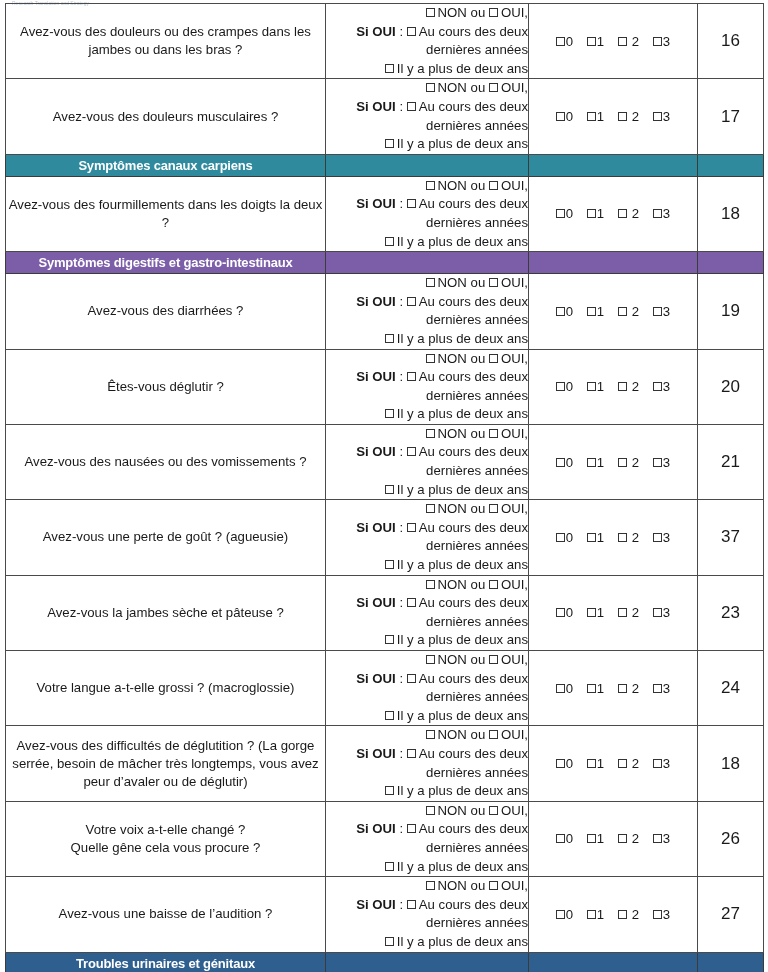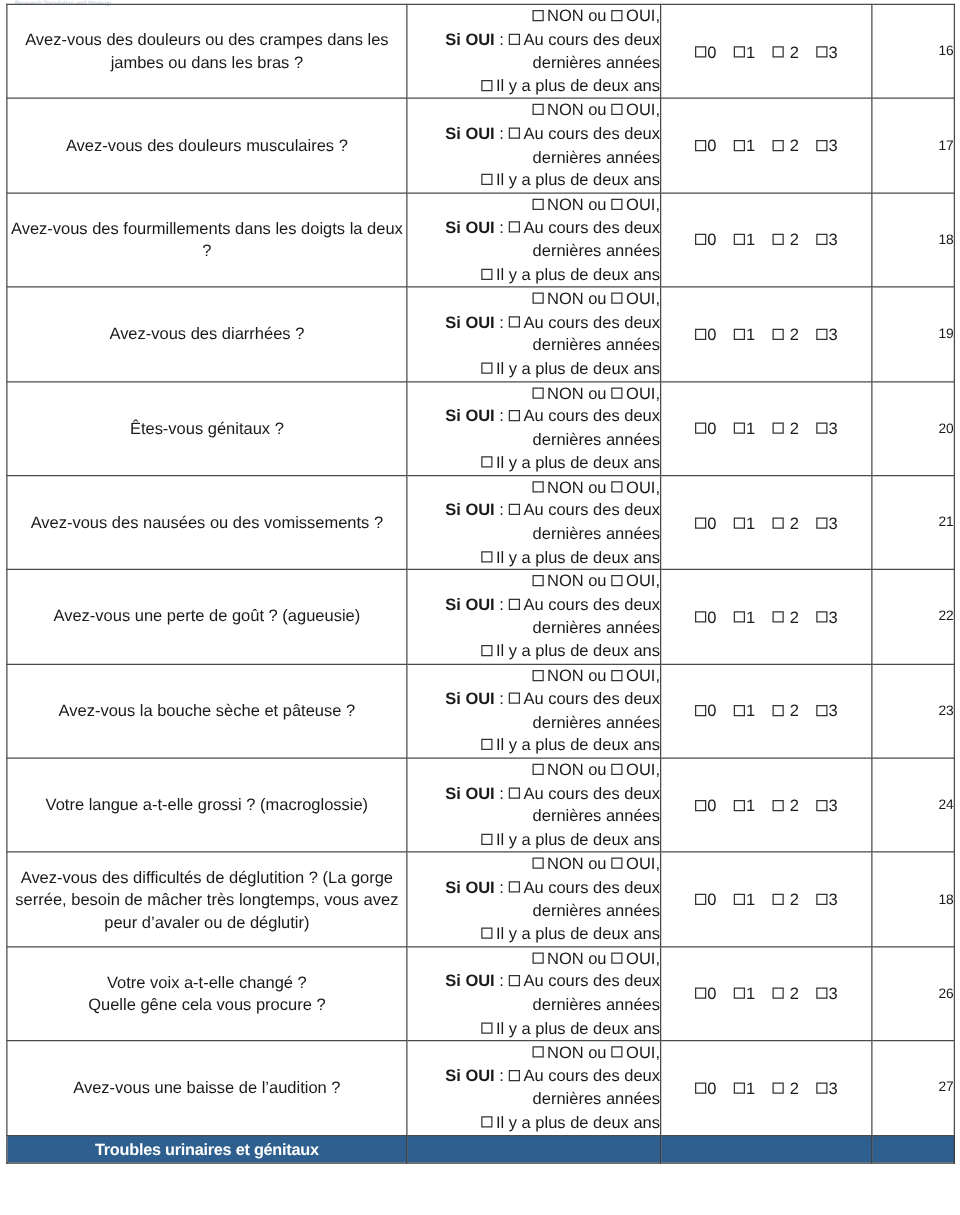--- a/index.html
+++ b/index.html
@@ -63,22 +63,22 @@
       margin-left: 27px;
     }
     .scale .opt {
       display: inline-block;
       margin: 0 5px;
       cursor: pointer;
     }
     .scale .opt .box { margin-right: 1px; }
     .scale .opt.sp .box { margin-right: 5px; }
     .num {
-      text-align: right;
-      font-size: 11px;
+      text-align: center;
+      font-size: 17px;
     }
     .section-row td {
       border-color: #3b3b3b;
     }
     .section-title {
       color: #ffffff;
       font-weight: bold;
       font-size: 13px;
       text-align: center;
       white-space: nowrap;
@@ -140,20 +140,26 @@
     </td>
     <td class="scale">
       <span class="opt"><span class="box"></span><span>0</span></span>
       <span class="opt"><span class="box"></span><span>1</span></span>
       <span class="opt sp"><span class="box"></span><span>2</span></span>
       <span class="opt"><span class="box"></span><span>3</span></span>
     </td>
     <td class="num">17</td>
   </tr>
 
+  <tr class="section-row">
+    <td class="section-title" style="background: rgb(46, 138, 156);">Symptômes canaux carpiens</td>
+    <td style="background: rgb(46, 138, 156);"></td>
+    <td style="background: rgb(46, 138, 156);"></td>
+    <td style="background: rgb(46, 138, 156);"></td>
+  </tr>
 
   <tr class="q-row">
     <td class="q-text">Avez-vous des fourmillements dans les doigts la deux ?</td>
     <td class="answer">
       <span class="line1">
         <span class="box"></span><span>NON ou</span>
         <span class="box"></span><span>OUI,</span>
       </span>
       <span class="line2">
         <b>Si OUI</b><span> : </span><span class="box"></span><span>Au cours des deux</span>
@@ -165,20 +171,26 @@
     </td>
     <td class="scale">
       <span class="opt"><span class="box"></span><span>0</span></span>
       <span class="opt"><span class="box"></span><span>1</span></span>
       <span class="opt sp"><span class="box"></span><span>2</span></span>
       <span class="opt"><span class="box"></span><span>3</span></span>
     </td>
     <td class="num">18</td>
   </tr>
 
+  <tr class="section-row">
+    <td class="section-title" style="background: rgb(123, 94, 167);">Symptômes digestifs et gastro-intestinaux</td>
+    <td style="background: rgb(123, 94, 167);"></td>
+    <td style="background: rgb(123, 94, 167);"></td>
+    <td style="background: rgb(123, 94, 167);"></td>
+  </tr>
 
   <tr class="q-row">
     <td class="q-text">Avez-vous des diarrhées ?</td>
     <td class="answer">
       <span class="line1">
         <span class="box"></span><span>NON ou</span>
         <span class="box"></span><span>OUI,</span>
       </span>
       <span class="line2">
         <b>Si OUI</b><span> : </span><span class="box"></span><span>Au cours des deux</span>
@@ -191,21 +203,21 @@
     <td class="scale">
       <span class="opt"><span class="box"></span><span>0</span></span>
       <span class="opt"><span class="box"></span><span>1</span></span>
       <span class="opt sp"><span class="box"></span><span>2</span></span>
       <span class="opt"><span class="box"></span><span>3</span></span>
     </td>
     <td class="num">19</td>
   </tr>
 
   <tr class="q-row">
-    <td class="q-text">Êtes-vous génitaux ?</td>
+    <td class="q-text">Êtes-vous déglutir ?</td>
     <td class="answer">
       <span class="line1">
         <span class="box"></span><span>NON ou</span>
         <span class="box"></span><span>OUI,</span>
       </span>
       <span class="line2">
         <b>Si OUI</b><span> : </span><span class="box"></span><span>Au cours des deux</span>
       </span>
       <span class="line3">dernières années</span>
       <span class="line4">
@@ -259,25 +271,25 @@
       <span class="line4">
         <span class="box"></span><span>Il y a plus de deux ans</span>
       </span>
     </td>
     <td class="scale">
       <span class="opt"><span class="box"></span><span>0</span></span>
       <span class="opt"><span class="box"></span><span>1</span></span>
       <span class="opt sp"><span class="box"></span><span>2</span></span>
       <span class="opt"><span class="box"></span><span>3</span></span>
     </td>
-    <td class="num">22</td>
-  </tr>
-
-  <tr class="q-row">
-    <td class="q-text">Avez-vous la bouche sèche et pâteuse ?</td>
+    <td class="num">37</td>
+  </tr>
+
+  <tr class="q-row">
+    <td class="q-text">Avez-vous la jambes sèche et pâteuse ?</td>
     <td class="answer">
       <span class="line1">
         <span class="box"></span><span>NON ou</span>
         <span class="box"></span><span>OUI,</span>
       </span>
       <span class="line2">
         <b>Si OUI</b><span> : </span><span class="box"></span><span>Au cours des deux</span>
       </span>
       <span class="line3">dernières années</span>
       <span class="line4">

